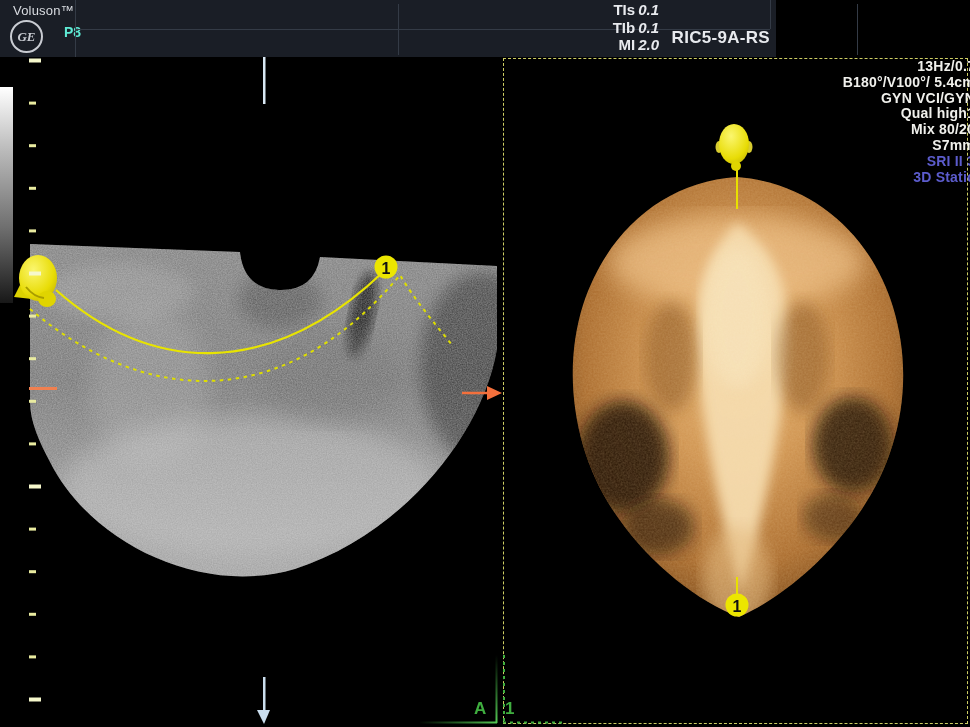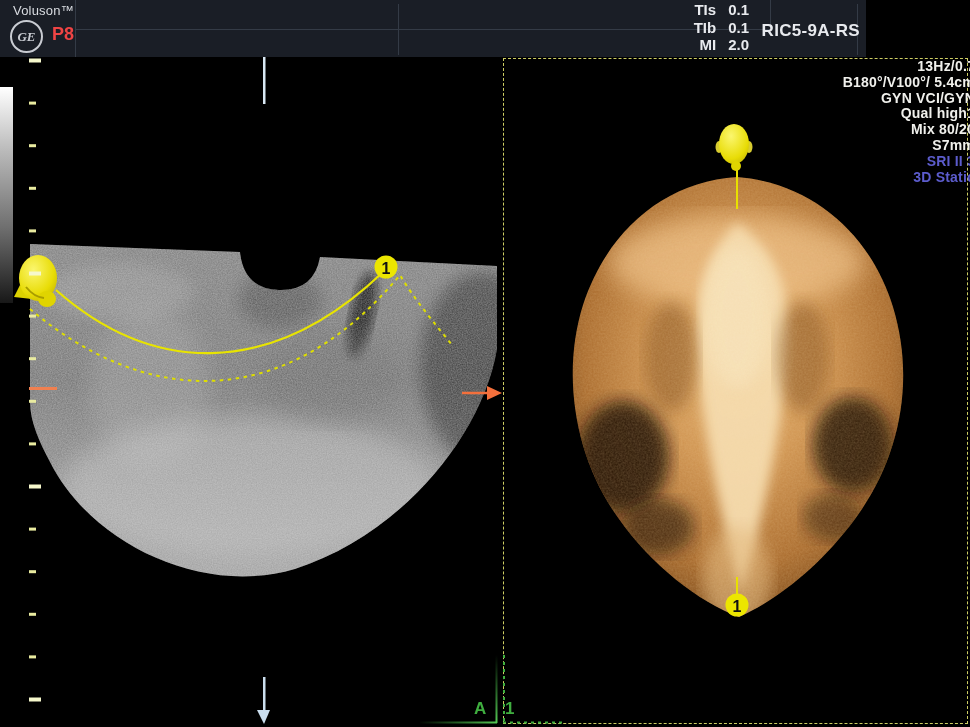--- a/index.html
+++ b/index.html
@@ -2,31 +2,31 @@
 <html><head>
 <meta charset="utf-8">
 <style>
   html,body{margin:0;padding:0;}
   body{
     position:relative;width:970px;height:727px;overflow:hidden;
     background:#000;font-family:"Liberation Sans","DejaVu Sans",sans-serif;
     -webkit-font-smoothing:antialiased;
   }
   
-  .topbar{position:absolute;left:0;top:0;width:866px;height:57px;background:#1a1e26;}
+  .topbar{position:absolute;left:0;top:0;width:776px;height:57px;background:#1a1e26;}
   .topbar .divider{position:absolute;background:#343b46;}
   .brand{position:absolute;left:13px;top:3px;color:#d9dce1;font-size:13px;letter-spacing:.2px;}
   .ge-logo{position:absolute;left:10px;top:20px;width:29px;height:29px;border:2px solid #c9ccd2;border-radius:50%;
     display:flex;align-items:center;justify-content:center;color:#c9ccd2;
     font-family:Liberation Serif, serif;font-style:italic;font-weight:bold;font-size:13px;}
-  .model{position:absolute;left:52px;top:24px;color:#ef4444;font-size:18px;font-weight:bold;}
+  .model{position:absolute;left:64px;top:24px;color:#5eead4;font-size:14px;font-weight:bold;}
   .ti-block{position:absolute;right:117px;top:1px;text-align:right;color:#e8eaee;font-size:15px;font-weight:bold;line-height:17.5px;}
   .ti-row span{display:inline-block;}
-  .ti-row .ti-val{margin-left:12px;}
-  .probe{position:absolute;right:6px;top:21px;color:#e8eaee;font-size:17px;font-weight:bold;letter-spacing:.3px;}
+  .ti-row .ti-val{margin-left:3px;font-style:italic;}
+  .probe{position:absolute;right:6px;top:28px;color:#e8eaee;font-size:17px;font-weight:bold;letter-spacing:.3px;}
   
   .right-panel-frame{position:absolute;left:503px;top:58px;width:463px;height:664px;
     border:1px dashed #cdcd62;pointer-events:none;}
   .settings{position:absolute;right:-5px;top:59px;text-align:right;color:#f0f0ec;
     font-size:14px;font-weight:bold;line-height:15.8px;letter-spacing:.2px;}
   .settings .blue{color:#5c5ccc;}
   
   .grayscale-bar{position:absolute;left:0;top:87px;width:13px;height:216px;
     background:linear-gradient(#ffffff,#b9b9b9 30%,#6f6f6f 65%,#181818);}
   .panel-label{position:absolute;color:#3fae3f;font-size:17px;font-weight:bold;}

